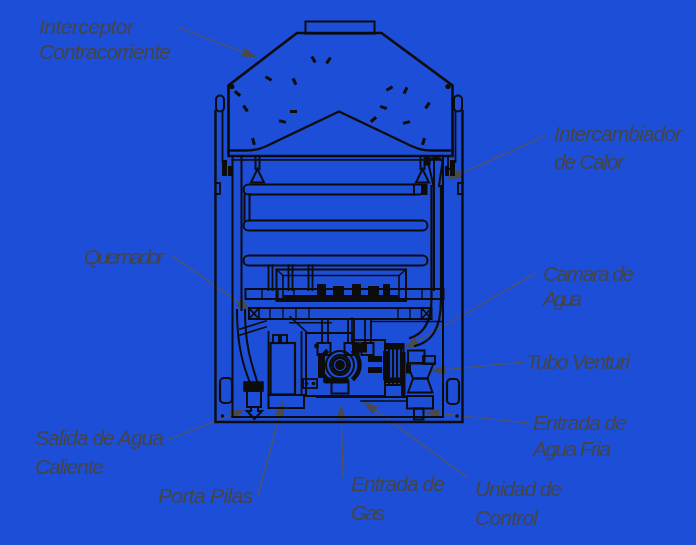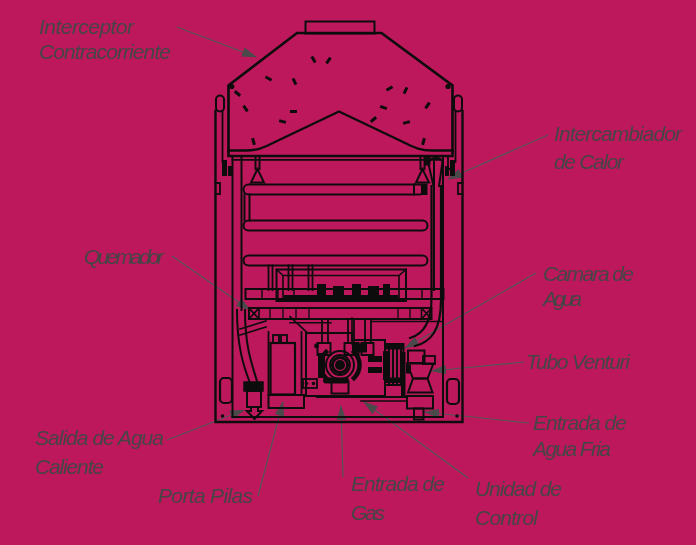--- a/index.html
+++ b/index.html
@@ -1,16 +1,16 @@
 <!DOCTYPE html>
 <html><head>
 <meta charset="utf-8">
 <style>
   html,body{margin:0;padding:0;background:#ffffff;}
-  #wrap{position:relative;width:696px;height:545px;overflow:hidden;background:#be185d;}
+  #wrap{position:relative;width:696px;height:545px;overflow:hidden;background:#1d4ed8;}
   svg{position:absolute;left:0;top:0;}
   text{font-family:"Liberation Sans",sans-serif;font-style:italic;font-size:21px;fill:#454545;}
 </style>
 </head>
 <body>
 <div id="wrap">
 <svg width="696" height="545" viewBox="0 0 696 545">
   <defs>
     <marker id="ah" markerWidth="17" markerHeight="12" refX="14" refY="6" orient="auto" markerUnits="userSpaceOnUse">
       <polygon points="0,1.2 15,6 0,10.8" fill="#4a4a4a"></polygon>

